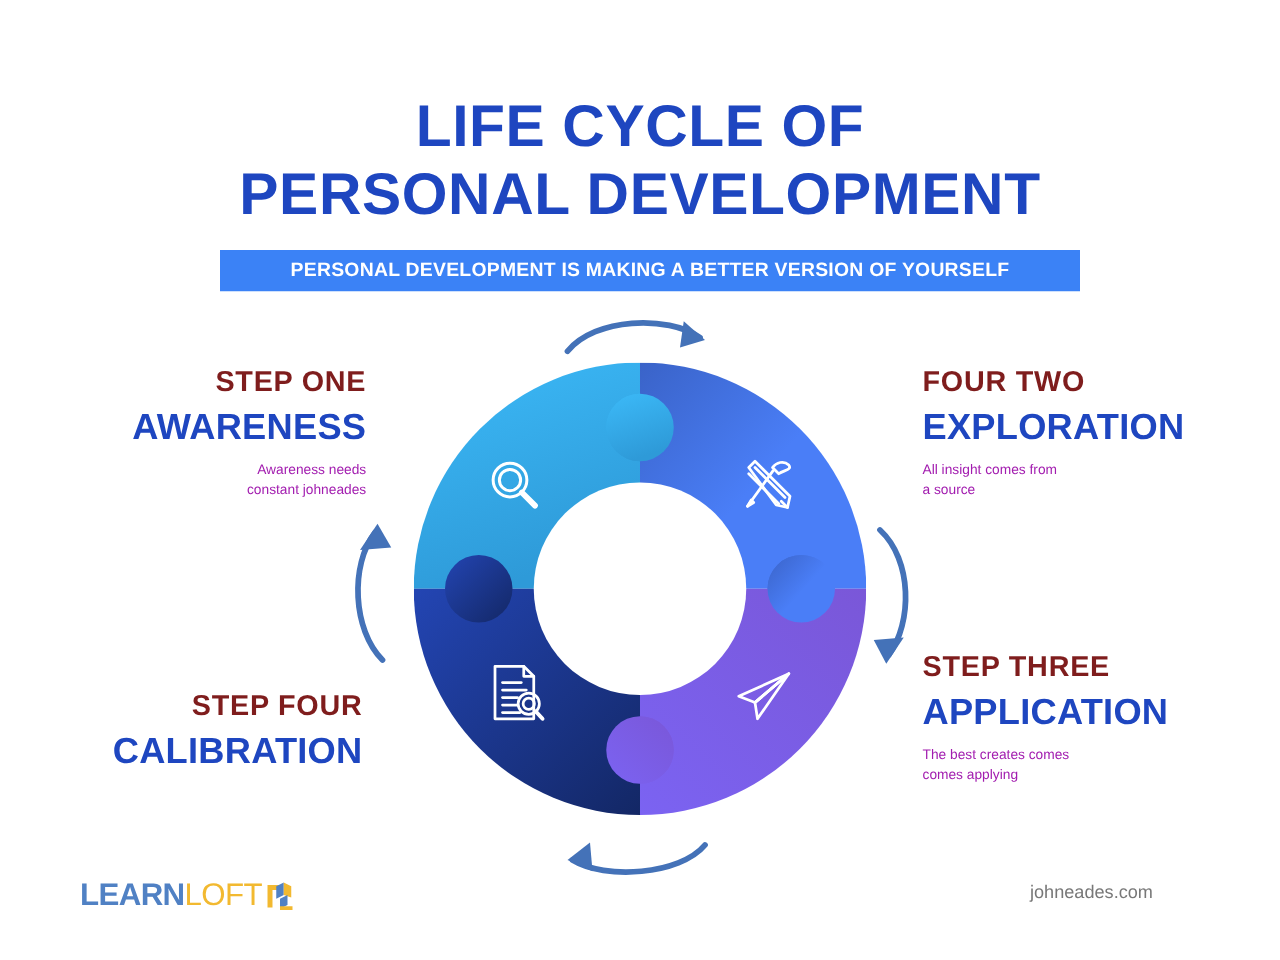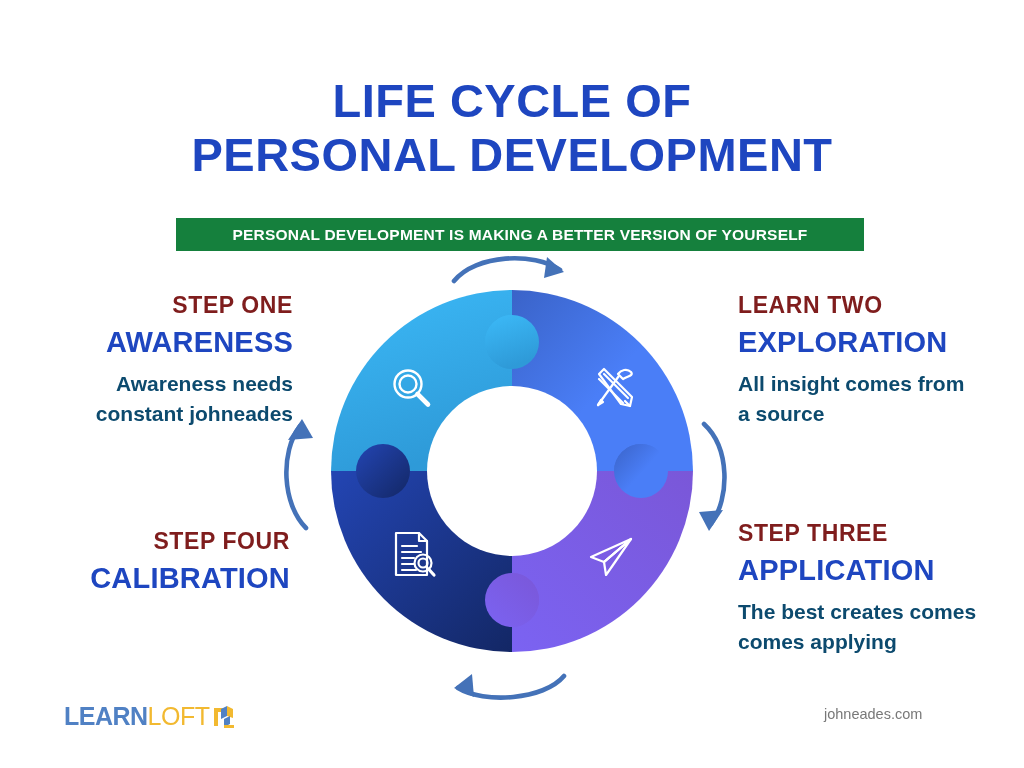--- a/index.html
+++ b/index.html
@@ -36,25 +36,24 @@
     white-space: nowrap;
   }
   .title-line.line2 { font-size: 47px; }
 
   .subtitle-bar {
     position: absolute;
     top: 200px;
     left: 176px;
     width: 688px;
     height: 33px;
-    background: #15803d;
+    background: #3b82f6;
     display: flex;
     align-items: center;
     justify-content: center;
-    margin-top: 18px;
   }
   .subtitle-text {
     color: #ffffff;
     font-size: 15.5px;
     font-weight: bold;
     letter-spacing: 0.2px;
     white-space: nowrap;
   }
 
   
@@ -69,33 +68,32 @@
   }
   .step-title {
     font-size: 29px;
     font-weight: bold;
     color: #1e46c0;
     letter-spacing: 0.2px;
     margin-bottom: 10px;
     white-space: nowrap;
   }
   .step-desc {
-    font-size: 21px;
-    color: #0c4a6e;
+    font-size: 11px;
+    color: #a21caf;
     line-height: 1.45;
-    font-weight: bold;
   }
 
   .align-right { text-align: right; }
   .align-left  { text-align: left; }
 
   #step-one   { top: 292px; left: 20px;  width: 273px; }
   #step-two   { top: 292px; left: 738px; width: 280px; }
   #step-three { top: 520px; left: 738px; width: 280px; }
-  #step-four  { top: 528px; left: 10px;  width: 280px; }
+  #step-four  { top: 551px; left: 10px;  width: 280px; }
 
   
   .wheel {
     position: absolute;
     left: 331px;
     top: 290px;
     width: 362px;
     height: 362px;
   }
   .wheel svg { display: block; }
@@ -165,21 +163,21 @@
   <div class="step-block align-right" id="step-one">
     <div class="step-label">STEP ONE</div>
     <div class="step-title">AWARENESS</div>
     <div class="step-desc">
       <div>Awareness needs</div>
       <div>constant johneades</div>
     </div>
   </div>
 
   <div class="step-block align-left" id="step-two">
-    <div class="step-label">LEARN TWO</div>
+    <div class="step-label">FOUR TWO</div>
     <div class="step-title">EXPLORATION</div>
     <div class="step-desc">
       <div>All insight comes from</div>
       <div>a source</div>
     </div>
   </div>
 
   <div class="step-block align-left" id="step-three">
     <div class="step-label">STEP THREE</div>
     <div class="step-title">APPLICATION</div>

